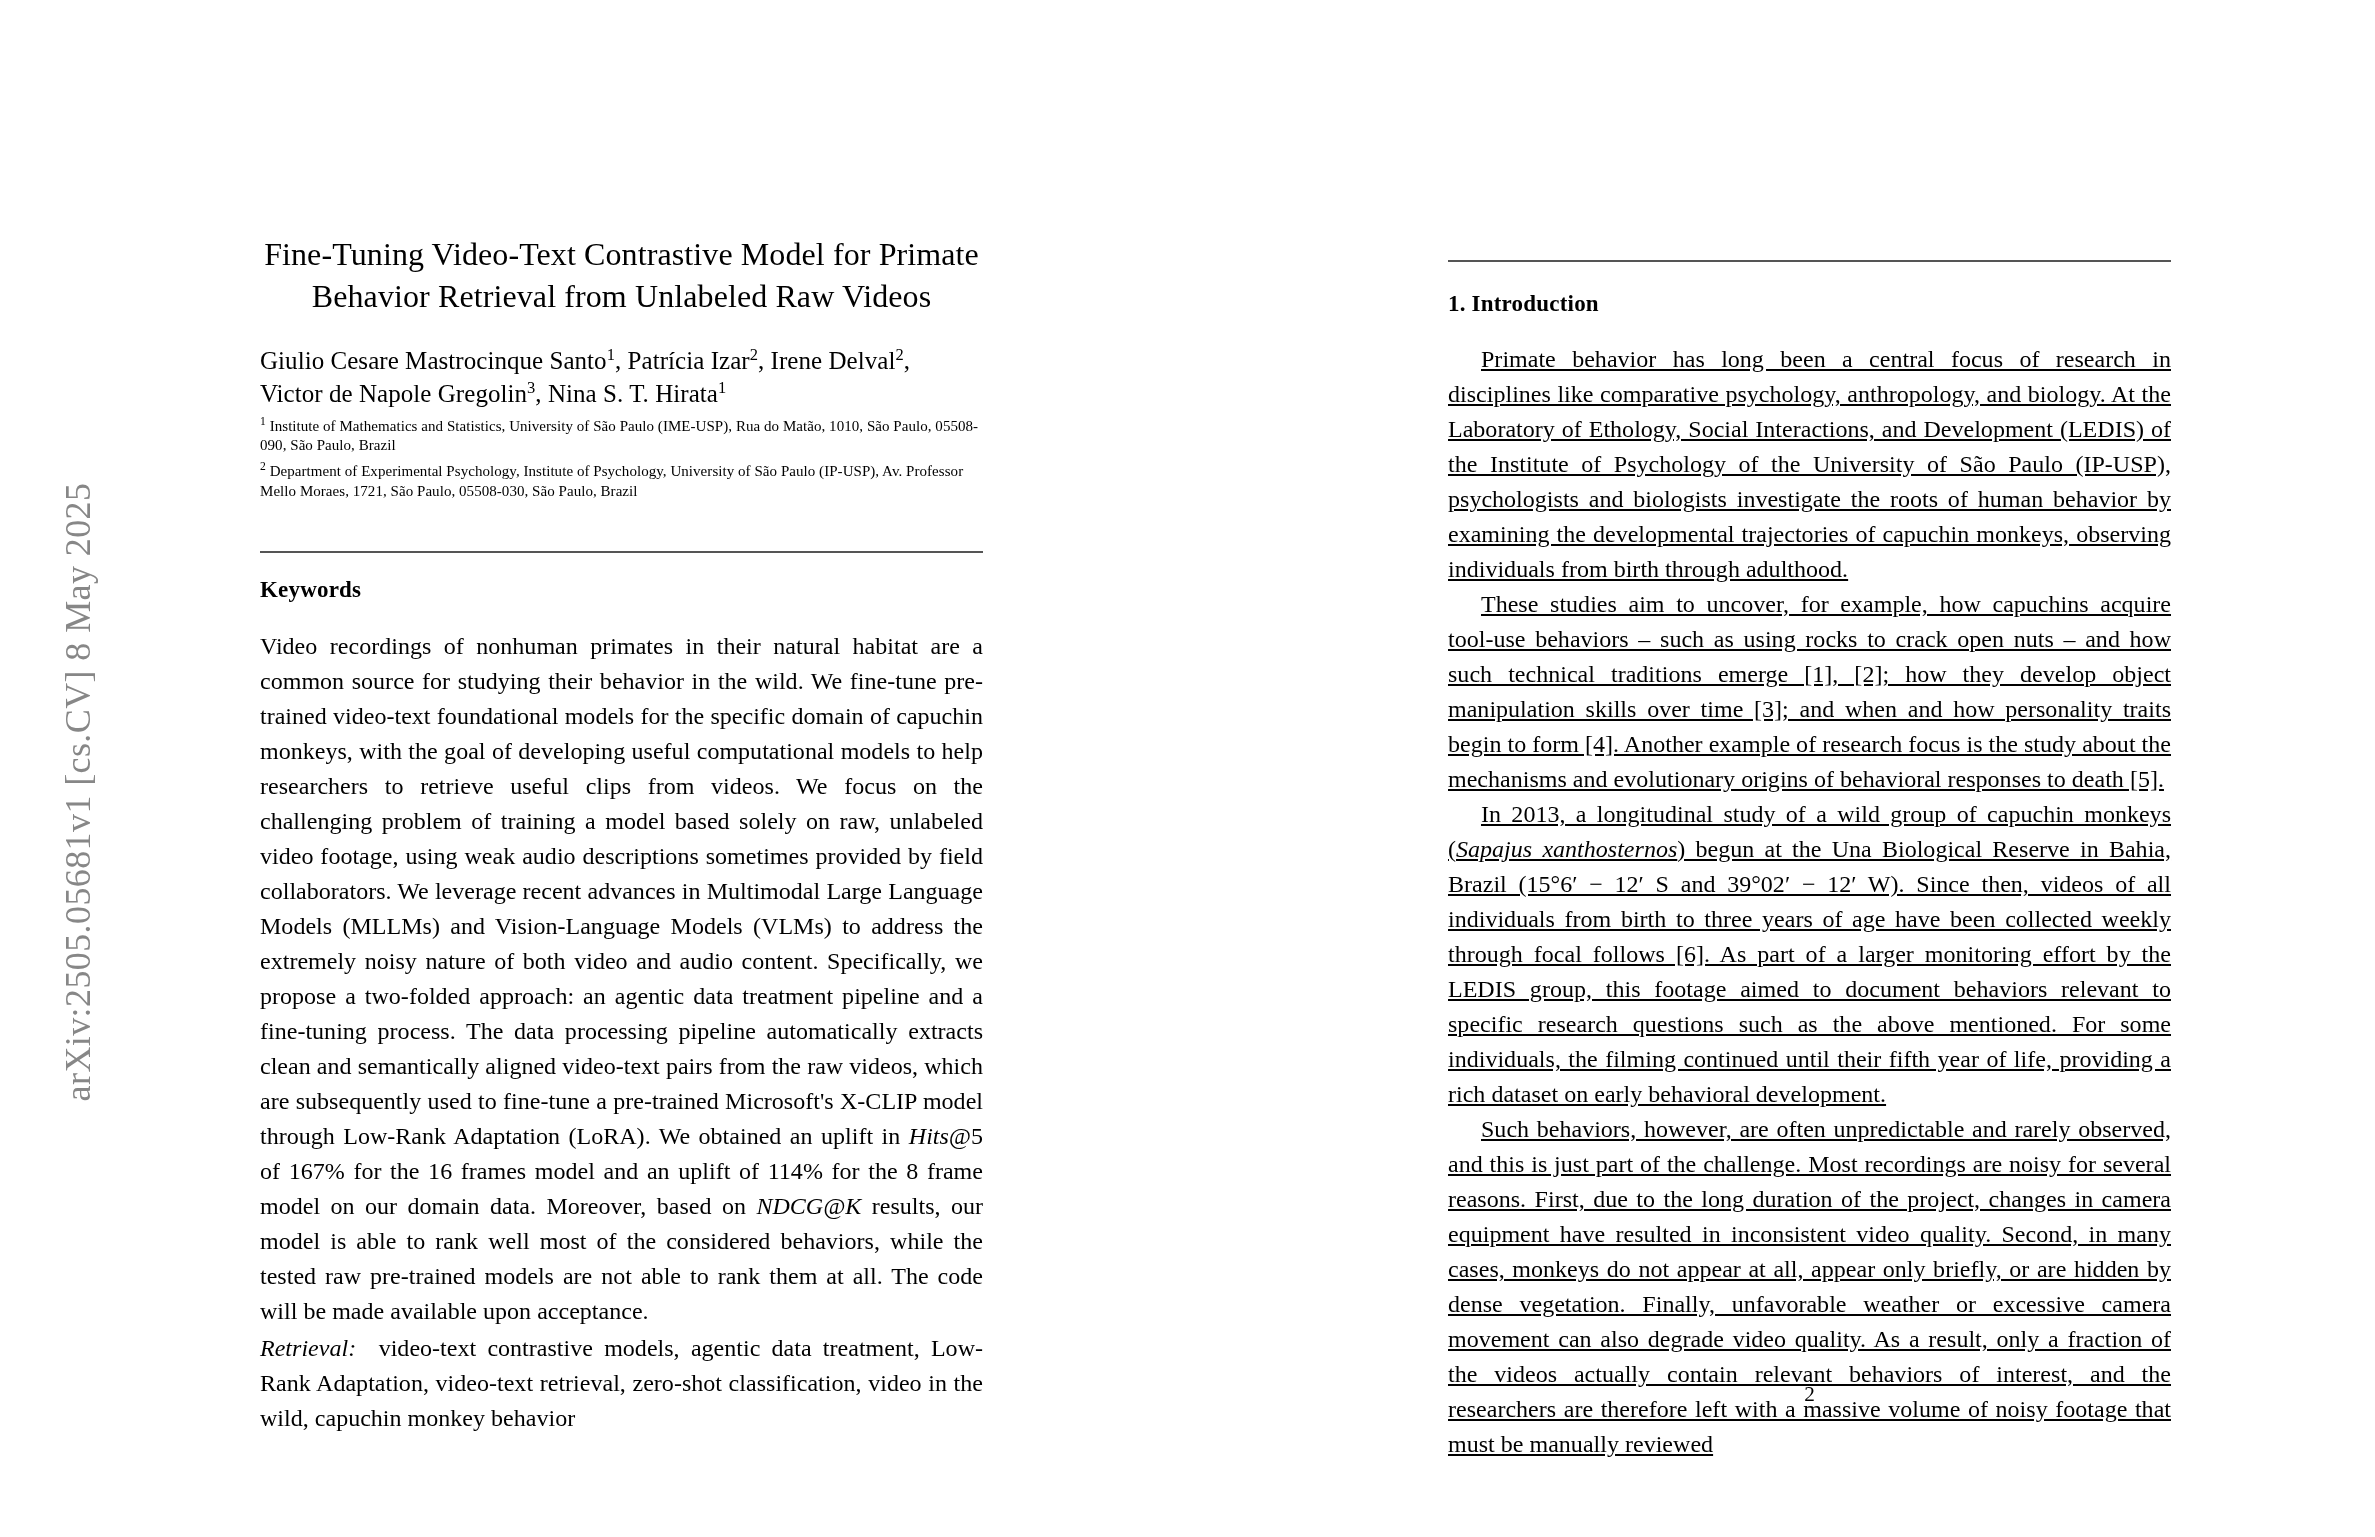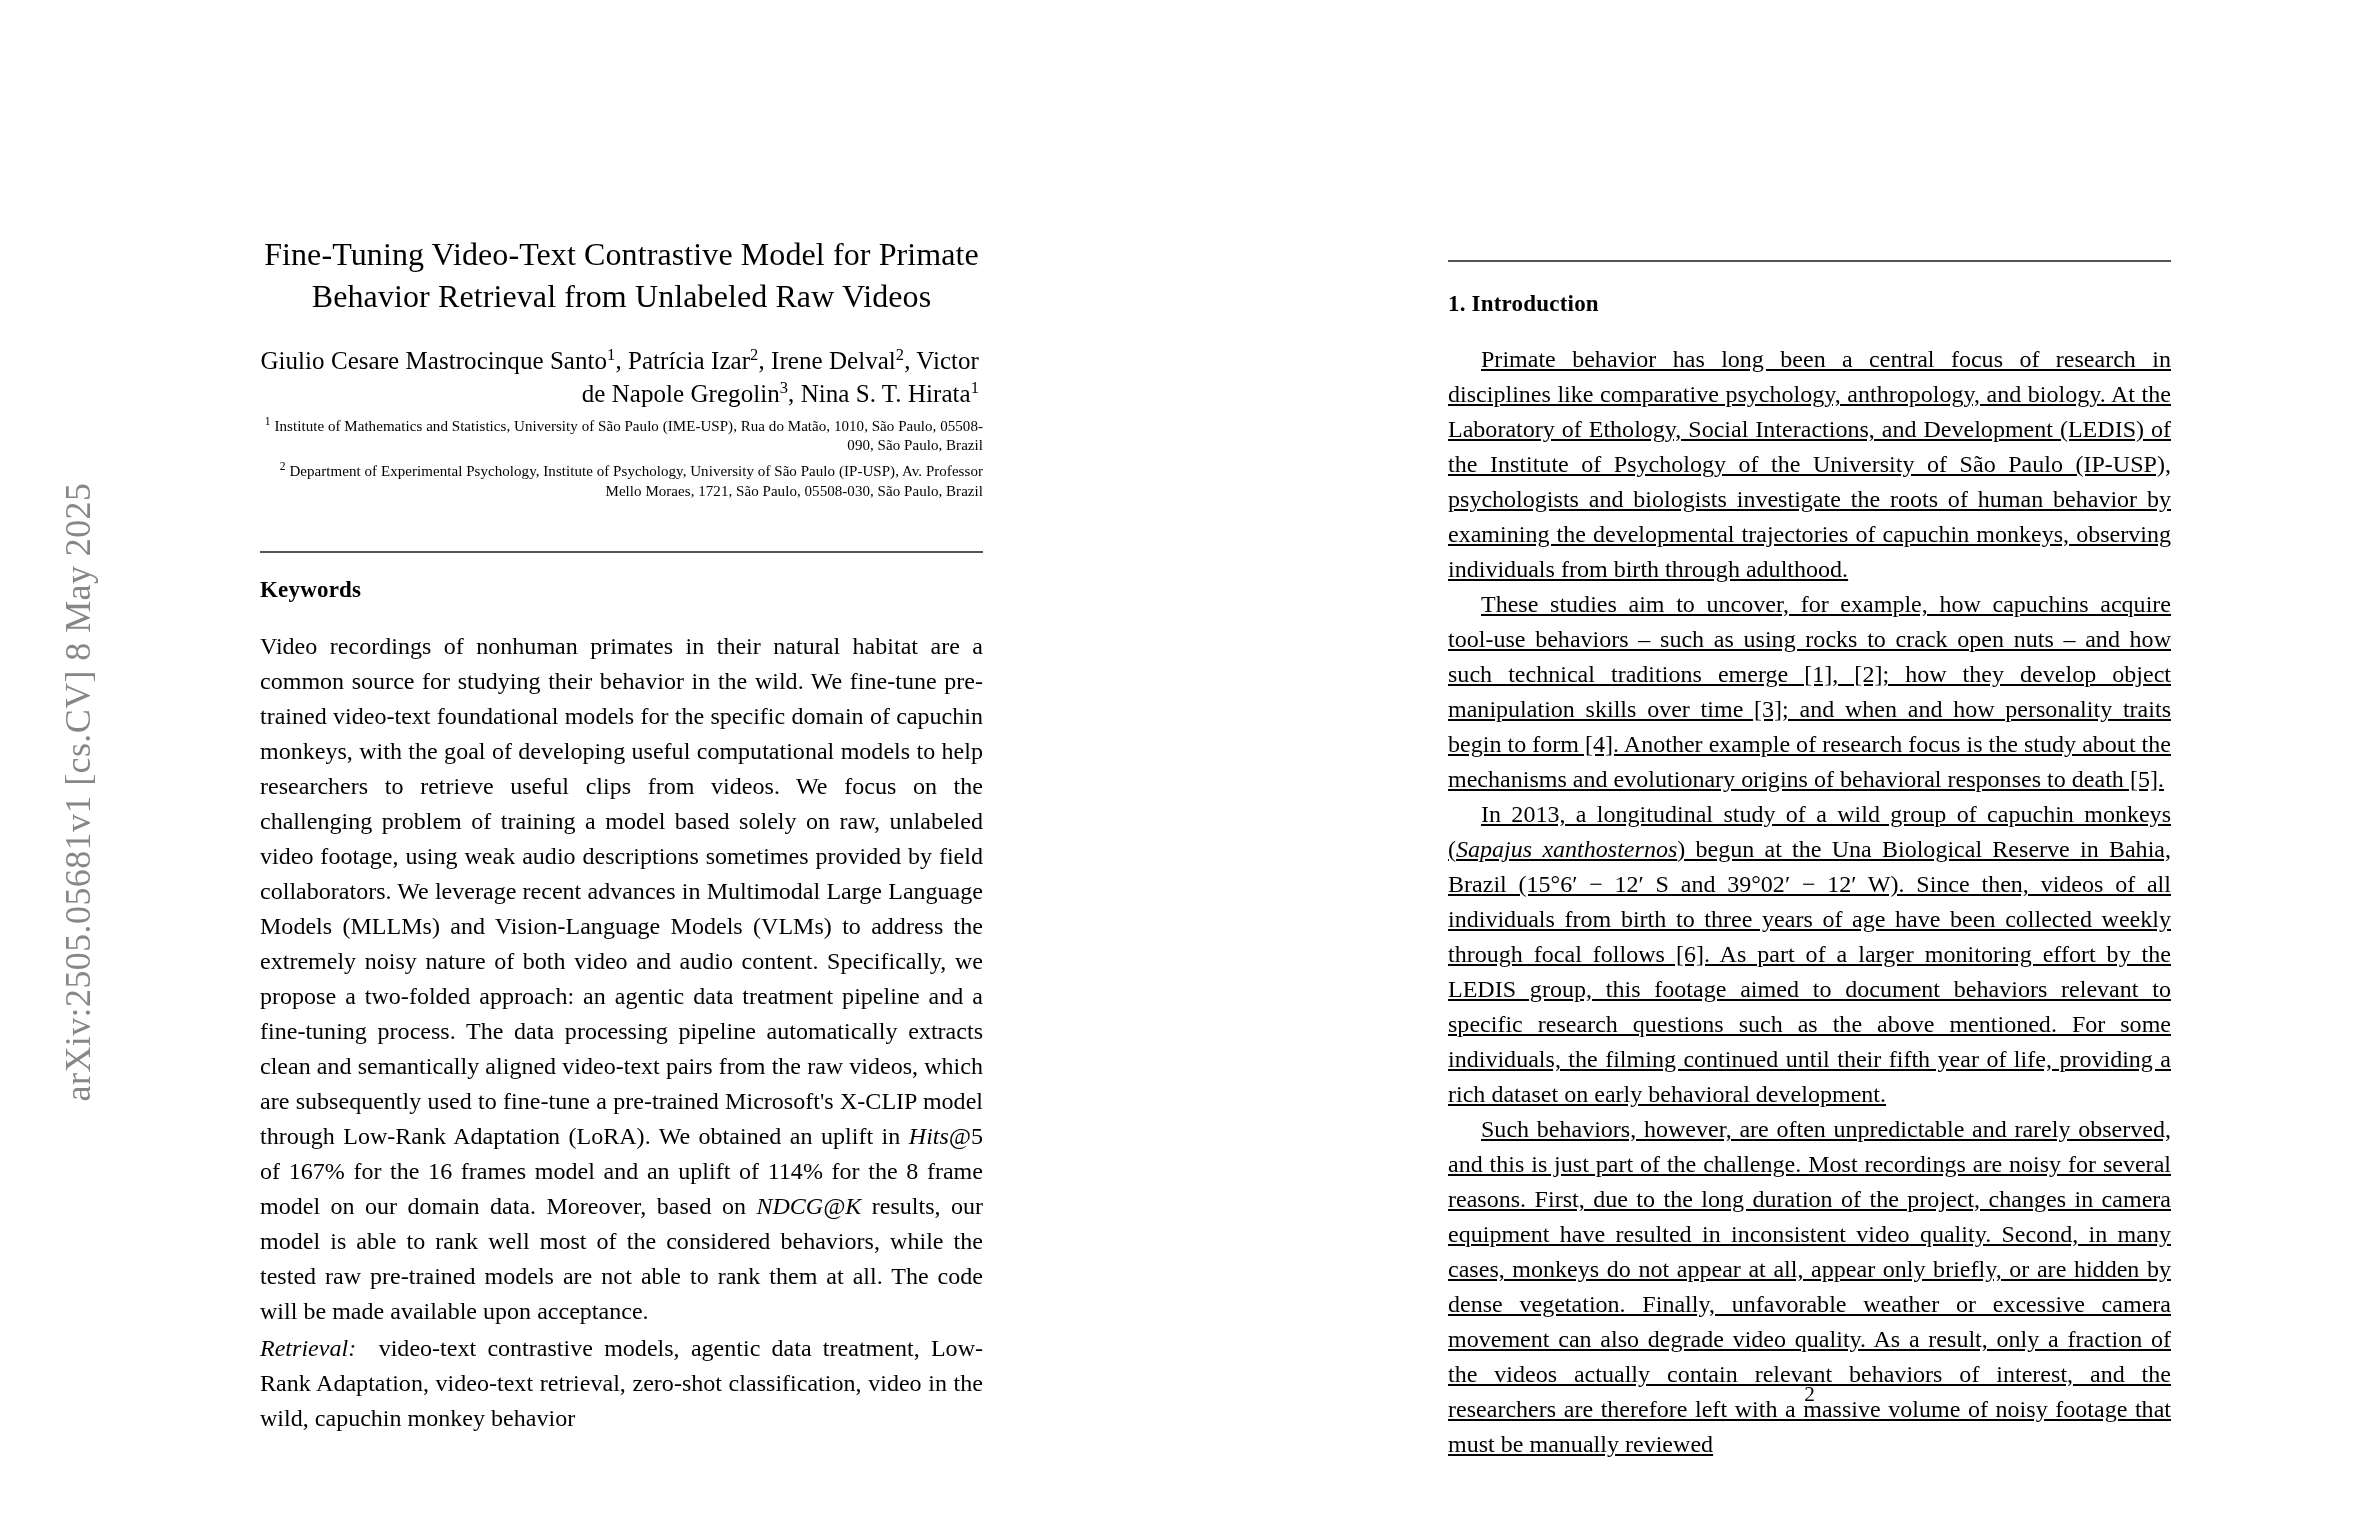--- a/index.html
+++ b/index.html
@@ -57,32 +57,32 @@
   }
   #paper-title {
     font-size: 32px;
     line-height: 42px;
     text-align: center;
     margin: 0;
     font-weight: normal;
     letter-spacing: 0.1px;
   }
   #author-list {
-    margin: 27px 4px 0 0;
+    margin: 27px 10px 0 0;
     font-size: 25px;
     line-height: 33px;
-    text-align: right;
+    text-align: left;
     letter-spacing: 0.05px;
   }
   #author-list sup { font-size: 16.5px; vertical-align: super; line-height: 0; }
 
   .affiliation {
     font-size: 15px;
     line-height: 19.4px;
-    text-align: right;
+    text-align: left;
     margin: 6.8px 0 0 0;
     letter-spacing: 0.05px;
   }
   .affiliation:first-of-type { margin-top: 8.7px; }
   .affiliation sup { font-size: 11.6px; vertical-align: super; line-height: 0; }
 
   
   .hrule {
     height: 1.9px;
     background: #555555;

